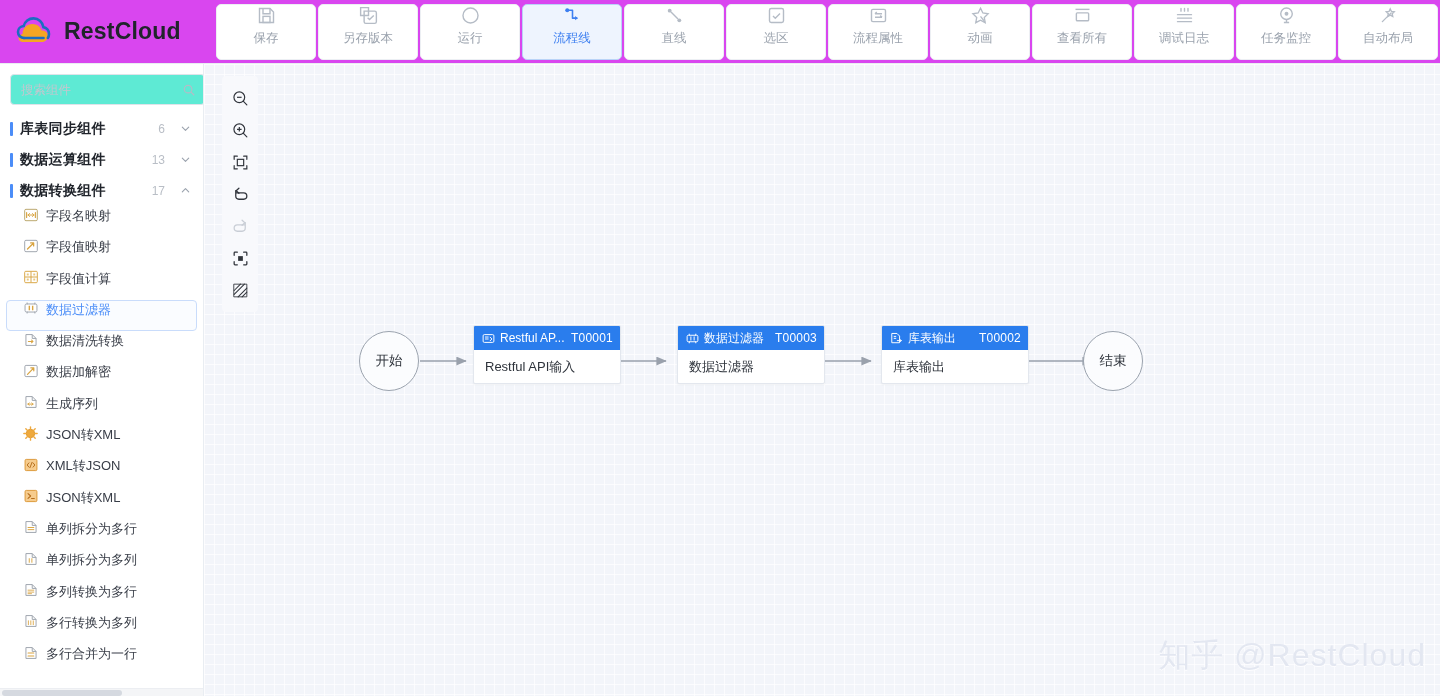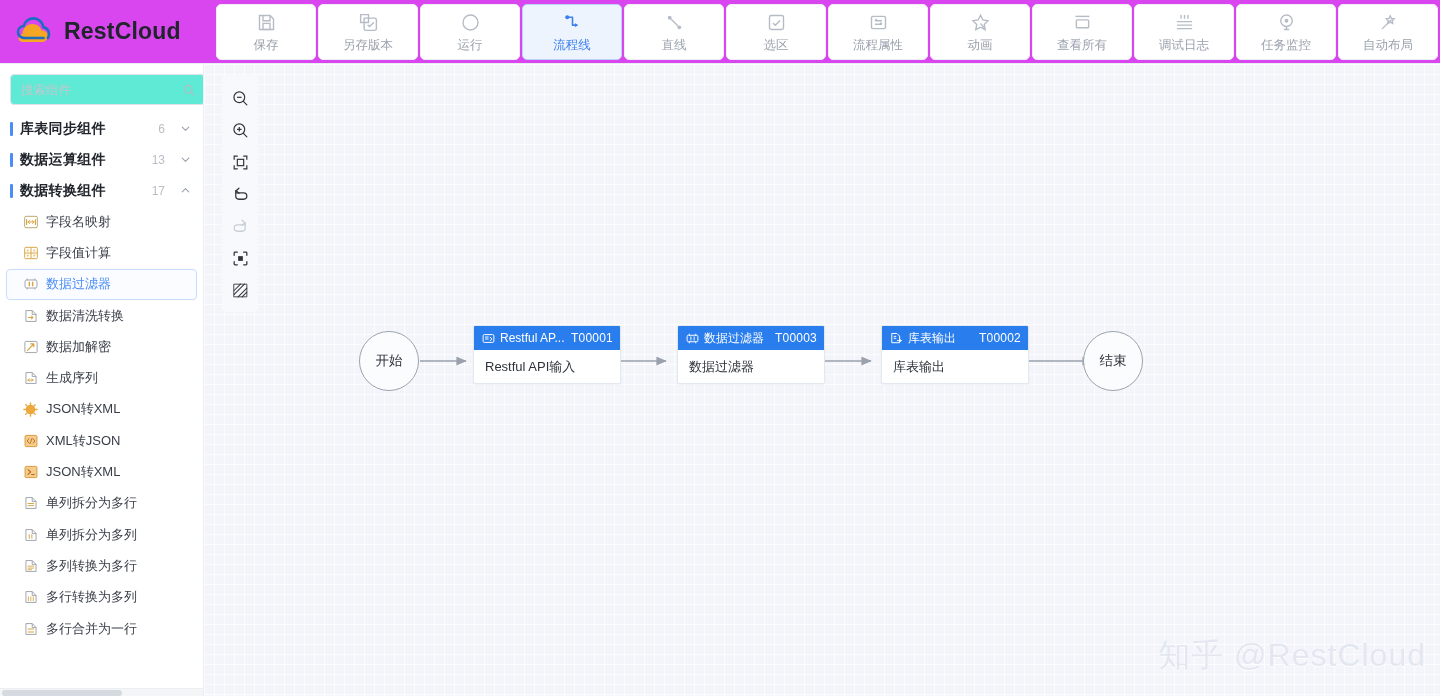--- a/index.html
+++ b/index.html
@@ -21,21 +21,21 @@
   }
   .brand { display: flex; align-items: center; width: 206px; padding-left: 14px; gap: 10px; }
   .brand-logo { width: 40px; height: 34px; position: relative; flex: none; }
   .brand-name {
     font-size: 23px; font-weight: bold; color: #20242b; letter-spacing: .2px;
   }
   .tools { display: flex; align-items: center; gap: 0px; padding-left: 14px; }
   .tool {
     width: 100px; height: 56px; margin-right: 2px;
     border: 1px solid #eceff3; border-radius: 5px; background: #fff;
-    display: flex; flex-direction: column; align-items: center; justify-content: center;
+    display: flex; flex-direction: column; align-items: center; 
     gap: 5px; cursor: pointer;
   }
   .tool .ticon { height: 22px; display: flex; align-items: center; justify-content: center; color: #b5bcc6; }
   .tool .tlabel { font-size: 12.5px; color: #9aa2ad; line-height: 1; }
   .tool.active { background: #eef4fe; border: 1px solid #b9d3f7; }
   .tool.active .tlabel { color: #3d7ff0; }
   .tool.active .ticon { color: #3d7ff0; }
 
   
   .body { flex: 1; display: flex; min-height: 0; position: relative; }
@@ -66,21 +66,21 @@
   .group-head {
     height: 31px; display: flex; align-items: center; padding: 0 12px 0 10px; cursor: pointer;
     position: relative;
   }
   .group-bar { width: 3px; height: 14px; background: #4b8df8; border-radius: 1px; margin-right: 7px; flex: none; }
   .group-title { font-size: 14px; font-weight: bold; color: #20242b; flex: 1; letter-spacing: .3px; }
   .group-count { font-size: 12px; color: #b9bec6; margin-right: 14px; }
   .group-caret { color: #9aa2ad; display: flex; width: 12px; justify-content: center; }
 
   .comp-item {
-    height: 31.3px; display: flex; align-items: center; gap: 8px;
+    height: 31.3px; display: flex; gap: 8px;
     padding: 0 8px 0 16px; margin: 0 6px; cursor: pointer; border-radius: 4px;
     border: 1px solid transparent;
   }
   .comp-item .ci-icon { width: 15px; height: 15px; flex: none; display: flex; align-items: center; justify-content: center; }
   .comp-item .ci-label { font-size: 13px; color: #383d47; white-space: nowrap; }
   .comp-item.selected { background: #fafcff; border: 1px solid #c9dcfb; }
   .comp-item.selected .ci-label { color: #4b8df8; }
 
   
   .canvas-wrap { flex: 1; position: relative; overflow: hidden; background: #f2f4fa; }
@@ -349,20 +349,29 @@
           <span class="ci-icon">
             <svg width="14" height="14" viewBox="0 0 16 16">
                 <rect x=".8" y="1.5" width="14.4" height="13" rx="1.4" fill="#fff" stroke="#b9a66a" stroke-width="1.1"></rect>
                 <path d="M3 5.2v5.6M13 5.2v5.6" stroke="#d9a441" stroke-width="1.3" stroke-linecap="round"></path>
                 <path d="M4.6 8h6.8M9.6 6.3L11.4 8 9.6 9.7M6.4 6.3L4.6 8l1.8 1.7" stroke="#d9a441" stroke-width="1.1" fill="none" stroke-linecap="round"></path>
               </svg>
           </span>
           <span class="ci-label">字段名映射</span>
         </div>
 
+        <div class="comp-item">
+          <span class="ci-icon">
+            <svg width="14" height="14" viewBox="0 0 16 16">
+                <rect x=".8" y="1.5" width="14.4" height="13" rx="1.4" fill="#fff" stroke="#9da3ad" stroke-width="1.1"></rect>
+                <path d="M4 11.5L11 4.5M11 4.5H7.6M11 4.5v3.4" stroke="#d9a441" stroke-width="1.5" fill="none" stroke-linecap="round" stroke-linejoin="round"></path>
+              </svg>
+          </span>
+          <span class="ci-label">字段值映射</span>
+        </div>
 
         <div class="comp-item">
           <span class="ci-icon">
             <svg width="14" height="14" viewBox="0 0 16 16">
                 <rect x=".8" y="1.5" width="14.4" height="13" rx="1.2" fill="#fff" stroke="#d9a441" stroke-width="1.1"></rect>
                 <path d="M8 1.9v12.2M1.2 8h13.6" stroke="#d9a441" stroke-width="1.1"></path>
                 <rect x="3.2" y="4" width="2.2" height="2.2" fill="#e8c77f"></rect>
                 <rect x="10.6" y="4" width="2.2" height="2.2" fill="#e8c77f"></rect>
                 <rect x="3.2" y="9.8" width="2.2" height="2.2" fill="#e8c77f"></rect>
                 <rect x="10.6" y="9.8" width="2.2" height="2.2" fill="#e8c77f"></rect>

